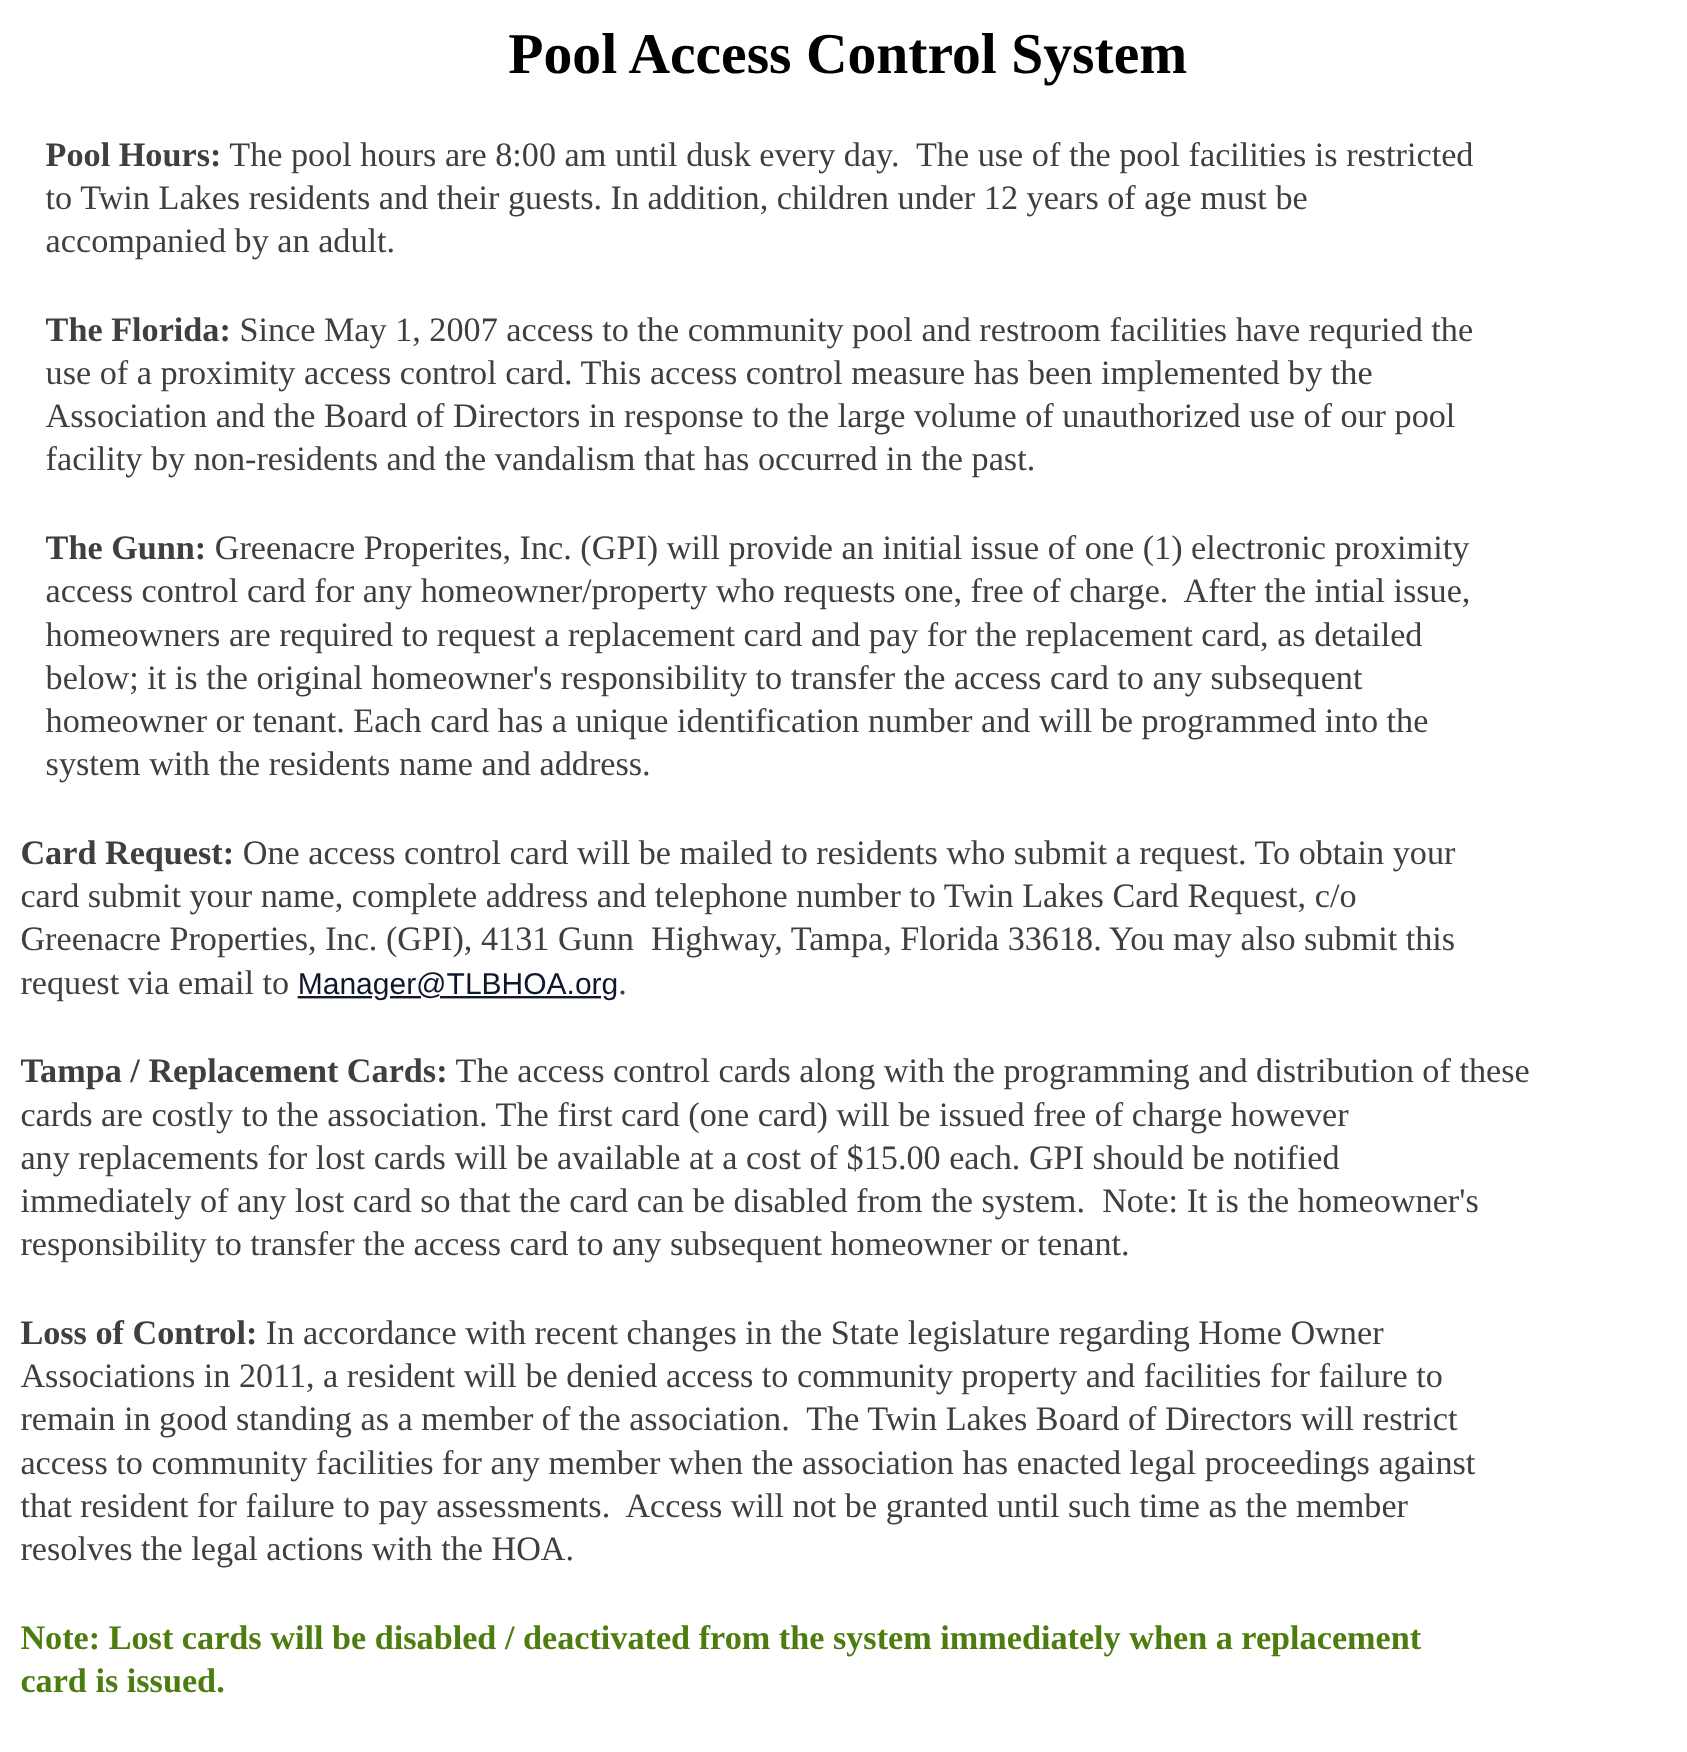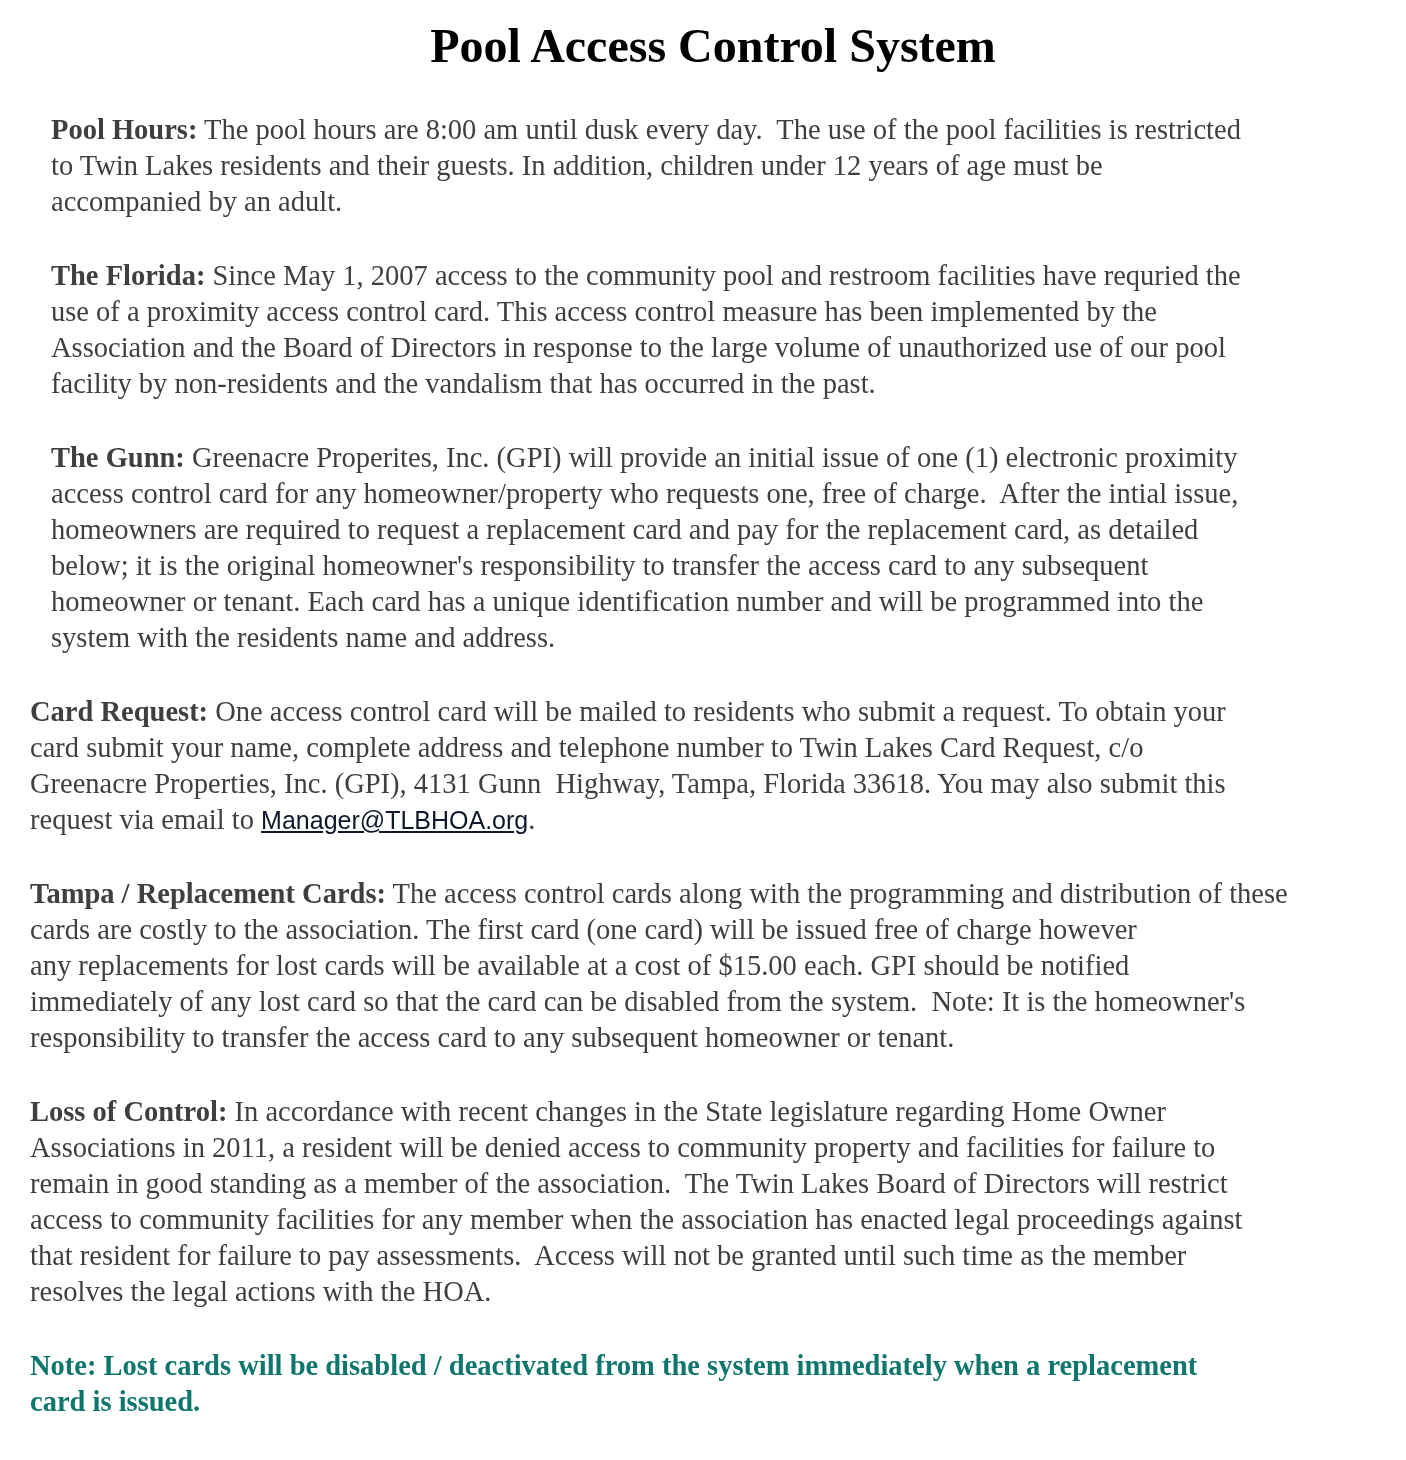--- a/index.html
+++ b/index.html
@@ -8,21 +8,21 @@
     background: #ffffff;
   }
   body {
     width: 1406px;
     height: 1460px;
     overflow: hidden;
   }
   .page {
     box-sizing: border-box;
     width: 1406px;
-    padding: 16px 10px 0 30px;
+    padding: 16px 10px 0 17px;
     font-family: "Liberation Serif", "DejaVu Serif", serif;
     font-size: 28.5px;
     line-height: 36px;
     color: #3f3f3f;
   }
   .title {
     margin: 0 0 36px 0;
     font-size: 48px;
     line-height: 60px;
     font-weight: bold;
@@ -34,21 +34,21 @@
     margin-left: 21px;
   }
   .para {
     margin: 0 0 38px 0;
     white-space: pre-wrap;
   }
   .para b {
     font-weight: bold;
   }
   .note-para {
-    color: #0f766e;
+    color: #4d7c0f;
     font-weight: bold;
     margin-bottom: 0;
   }
   .email-link {
     font-family: "Liberation Sans", "DejaVu Sans", sans-serif;
     font-size: 25px;
     color: #0f172a;
     text-decoration: underline;
     white-space: pre;
   }

